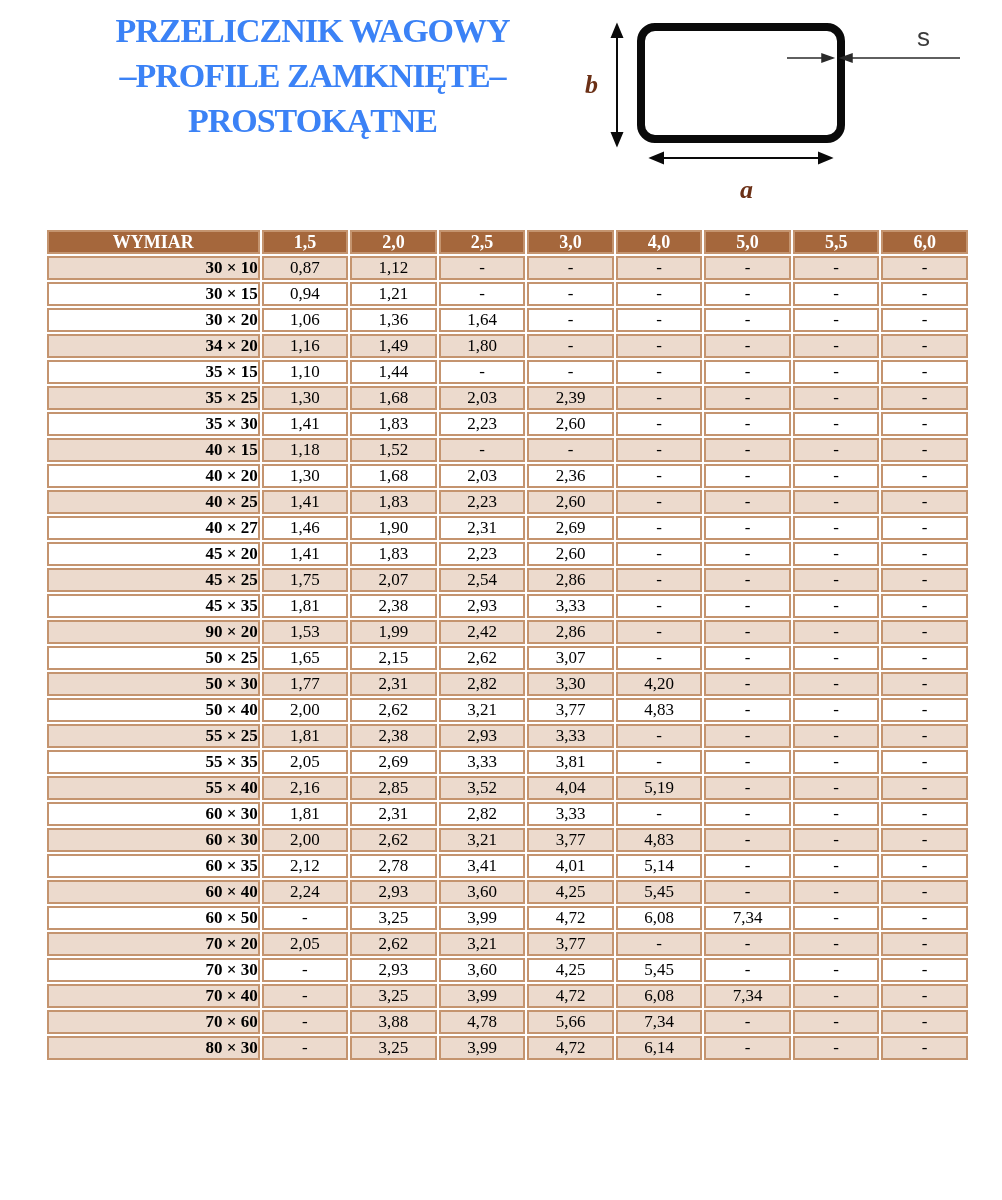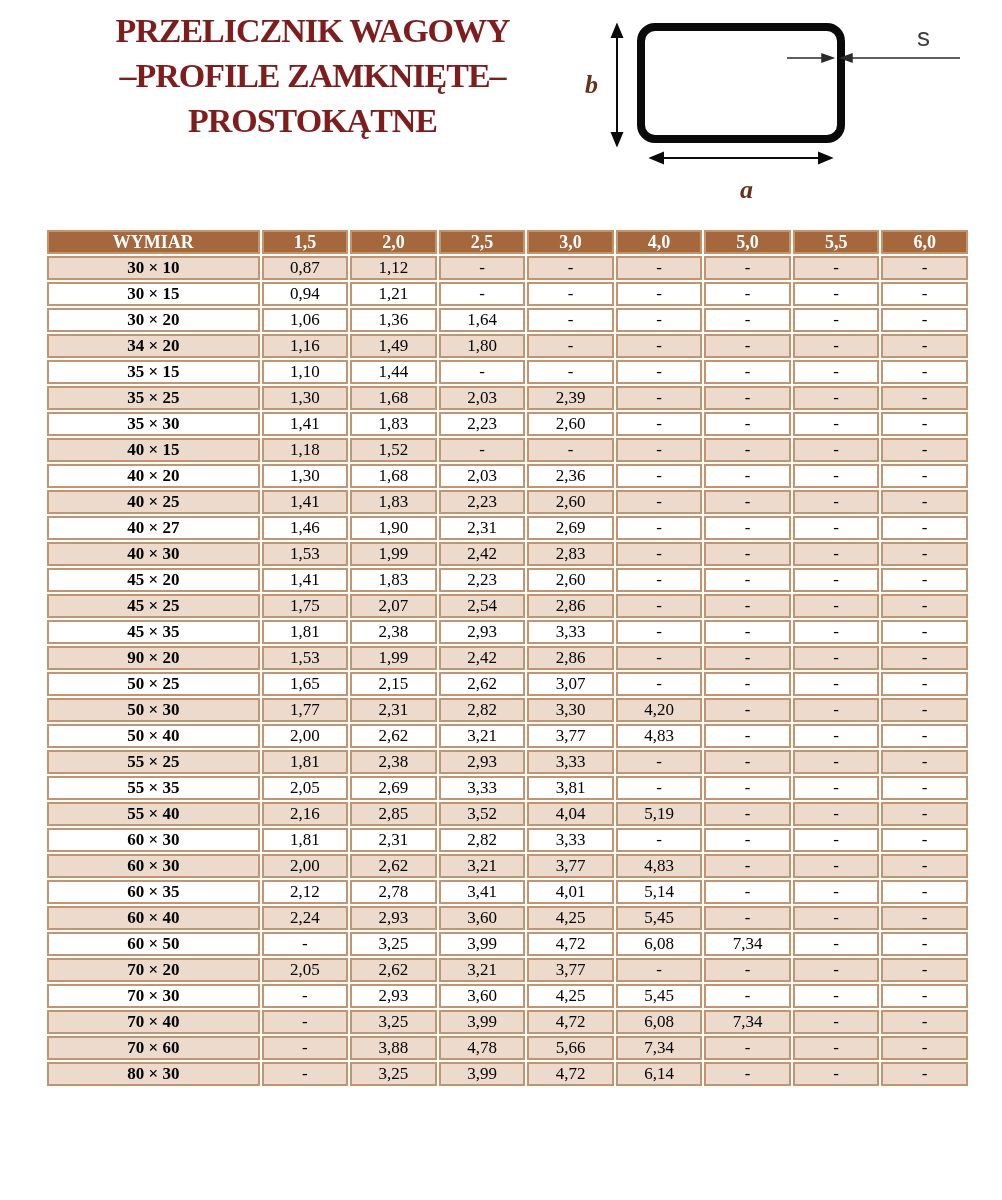--- a/index.html
+++ b/index.html
@@ -23,21 +23,21 @@
   .title-block {
     position: absolute;
     left: 75px;
     top: 8px;
     width: 475px;
     text-align: center;
     font-weight: bold;
     font-size: 34px;
     line-height: 45px;
     letter-spacing: -1px;
-    color: #7f1d1d;
+    color: #3b82f6;
   }
   .diagram {
     position: absolute;
     left: 565px;
     top: 0;
     width: 437px;
     height: 215px;
   }
   .diagram svg { display: block; }
   .dim-label-b, .dim-label-a {
@@ -81,21 +81,21 @@
   table.weight-table th {
     background: var(--header-bg);
     color: var(--header-text);
     font-weight: bold;
     font-size: 18px;
   }
   table.weight-table col.dim-col { width: 204px; }
   table.weight-table col.val-col { width: 83px; }
   table.weight-table td { background: var(--row-bg); color: #000; }
   table.weight-table tr.alt td { background: var(--row-alt-bg); }
-  table.weight-table td.dim { font-weight: bold; }
+  table.weight-table td.dim { font-weight: bold; text-align: right; }
 </style>
 </head>
 <body>
 
 <div class="title-block">
   <div>PRZELICZNIK WAGOWY</div>
   <div>–PROFILE ZAMKNIĘTE–</div>
   <div>PROSTOKĄTNE</div>
 </div>
 
@@ -268,31 +268,20 @@
         <td class="dim">40 × 27</td>
         <td class="val">1,46</td>
         <td class="val">1,90</td>
         <td class="val">2,31</td>
         <td class="val">2,69</td>
         <td class="val">-</td>
         <td class="val">-</td>
         <td class="val">-</td>
         <td class="val">-</td>
       </tr>
-      <tr class="alt">
-        <td class="dim">40 × 30</td>
-        <td class="val">1,53</td>
-        <td class="val">1,99</td>
-        <td class="val">2,42</td>
-        <td class="val">2,83</td>
-        <td class="val">-</td>
-        <td class="val">-</td>
-        <td class="val">-</td>
-        <td class="val">-</td>
-      </tr>
       <tr>
         <td class="dim">45 × 20</td>
         <td class="val">1,41</td>
         <td class="val">1,83</td>
         <td class="val">2,23</td>
         <td class="val">2,60</td>
         <td class="val">-</td>
         <td class="val">-</td>
         <td class="val">-</td>
         <td class="val">-</td>

